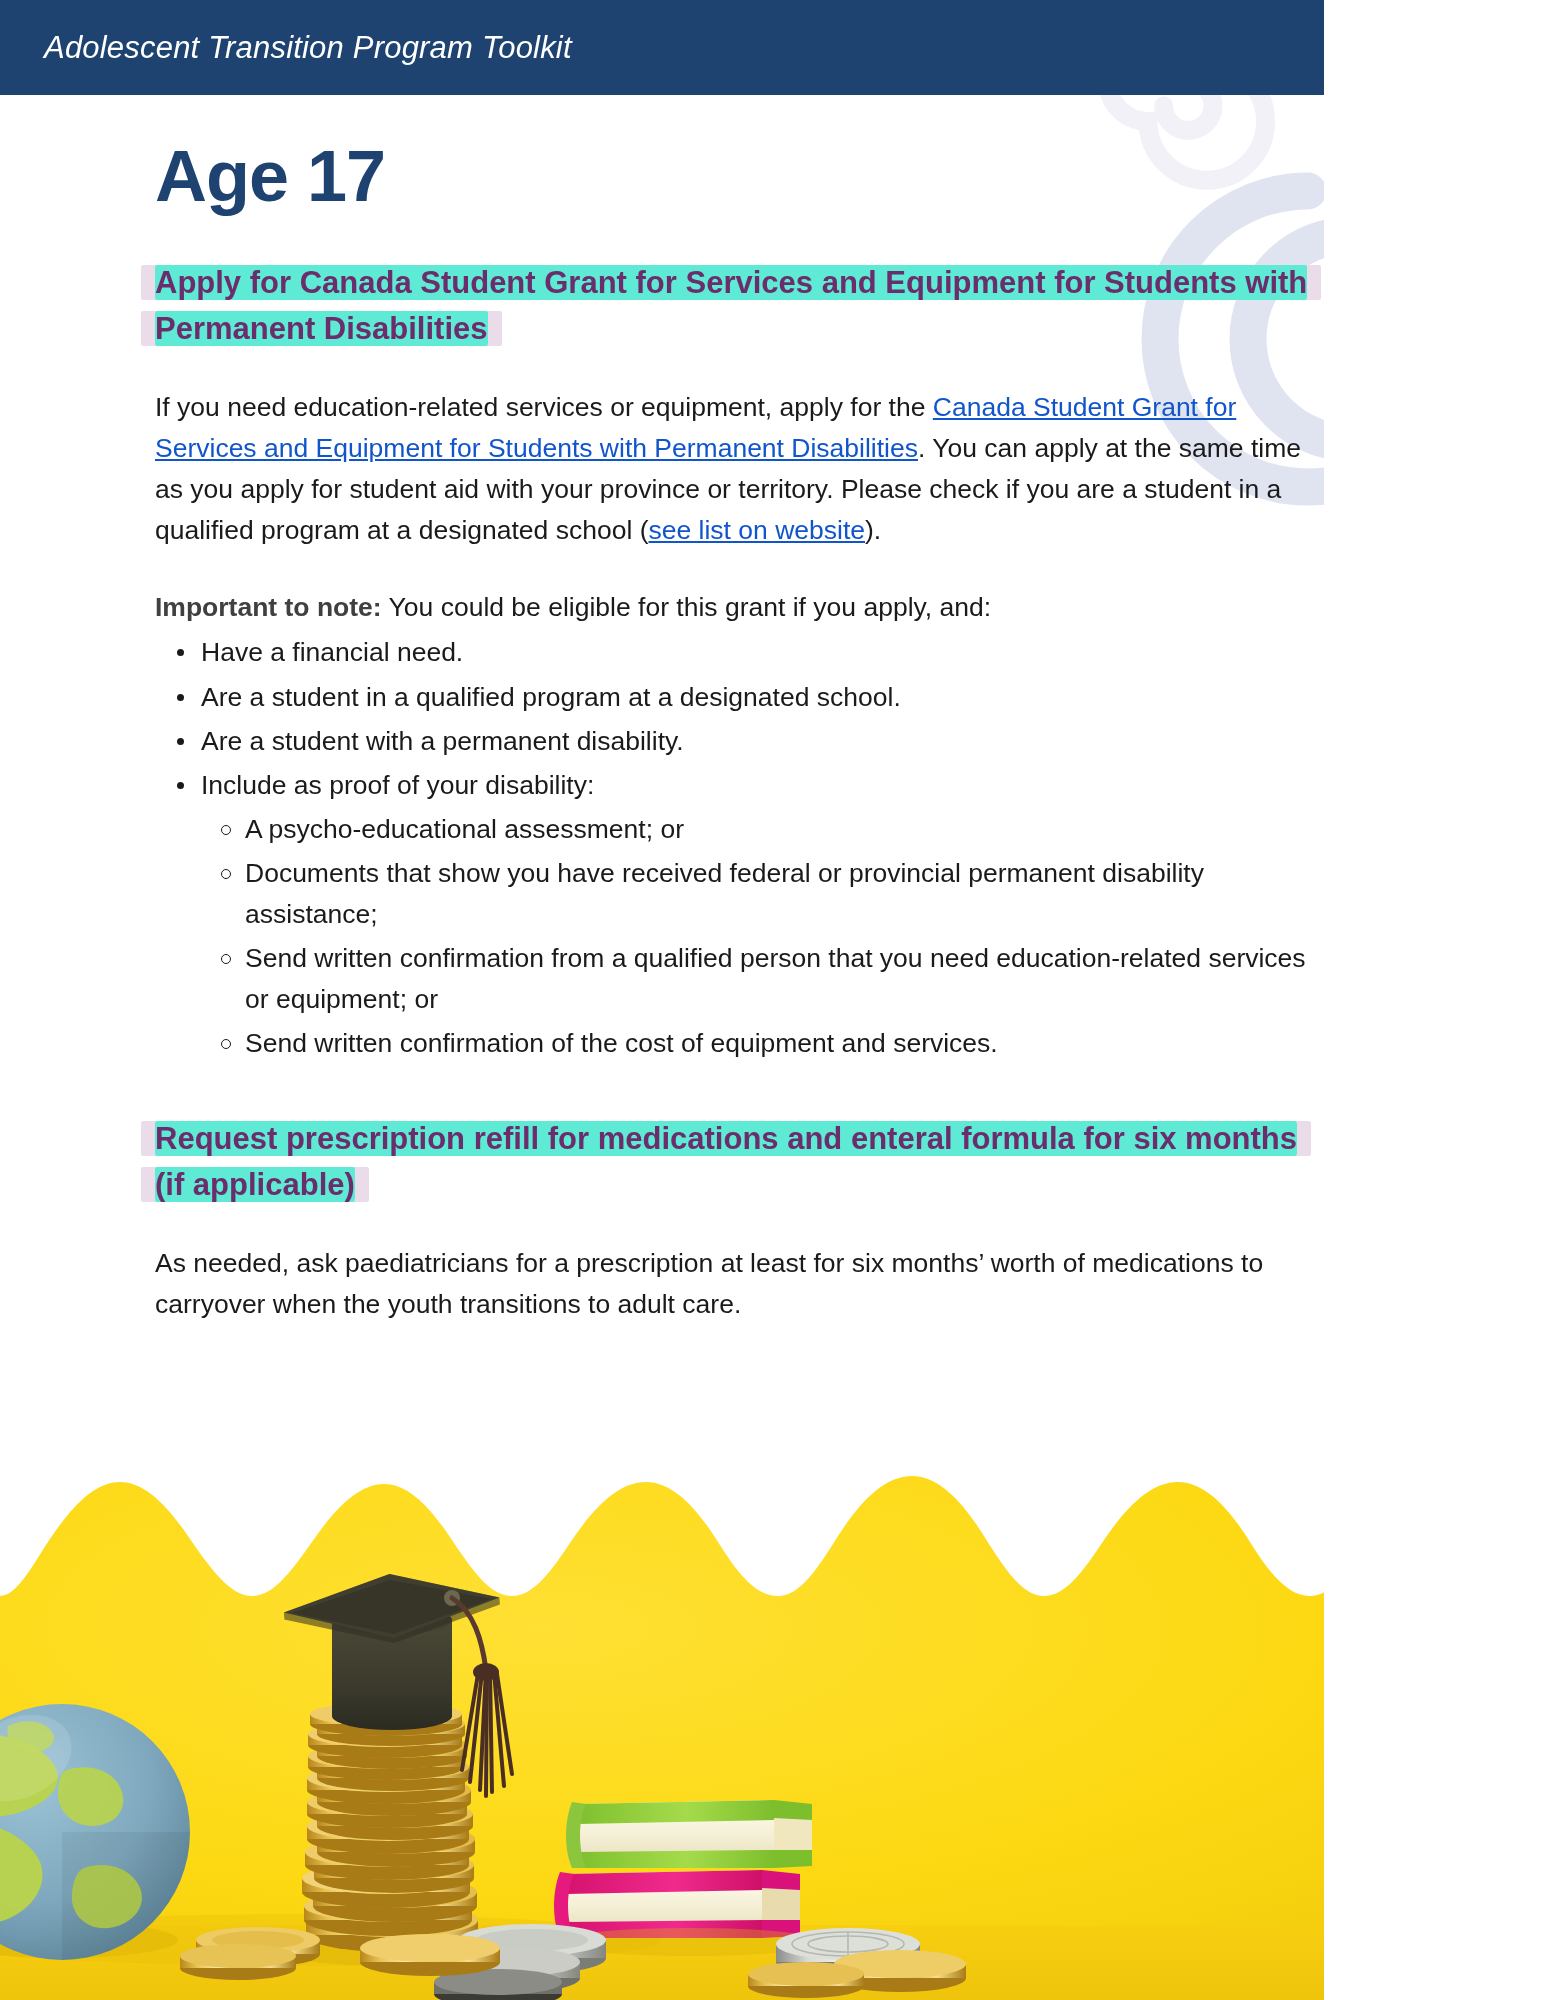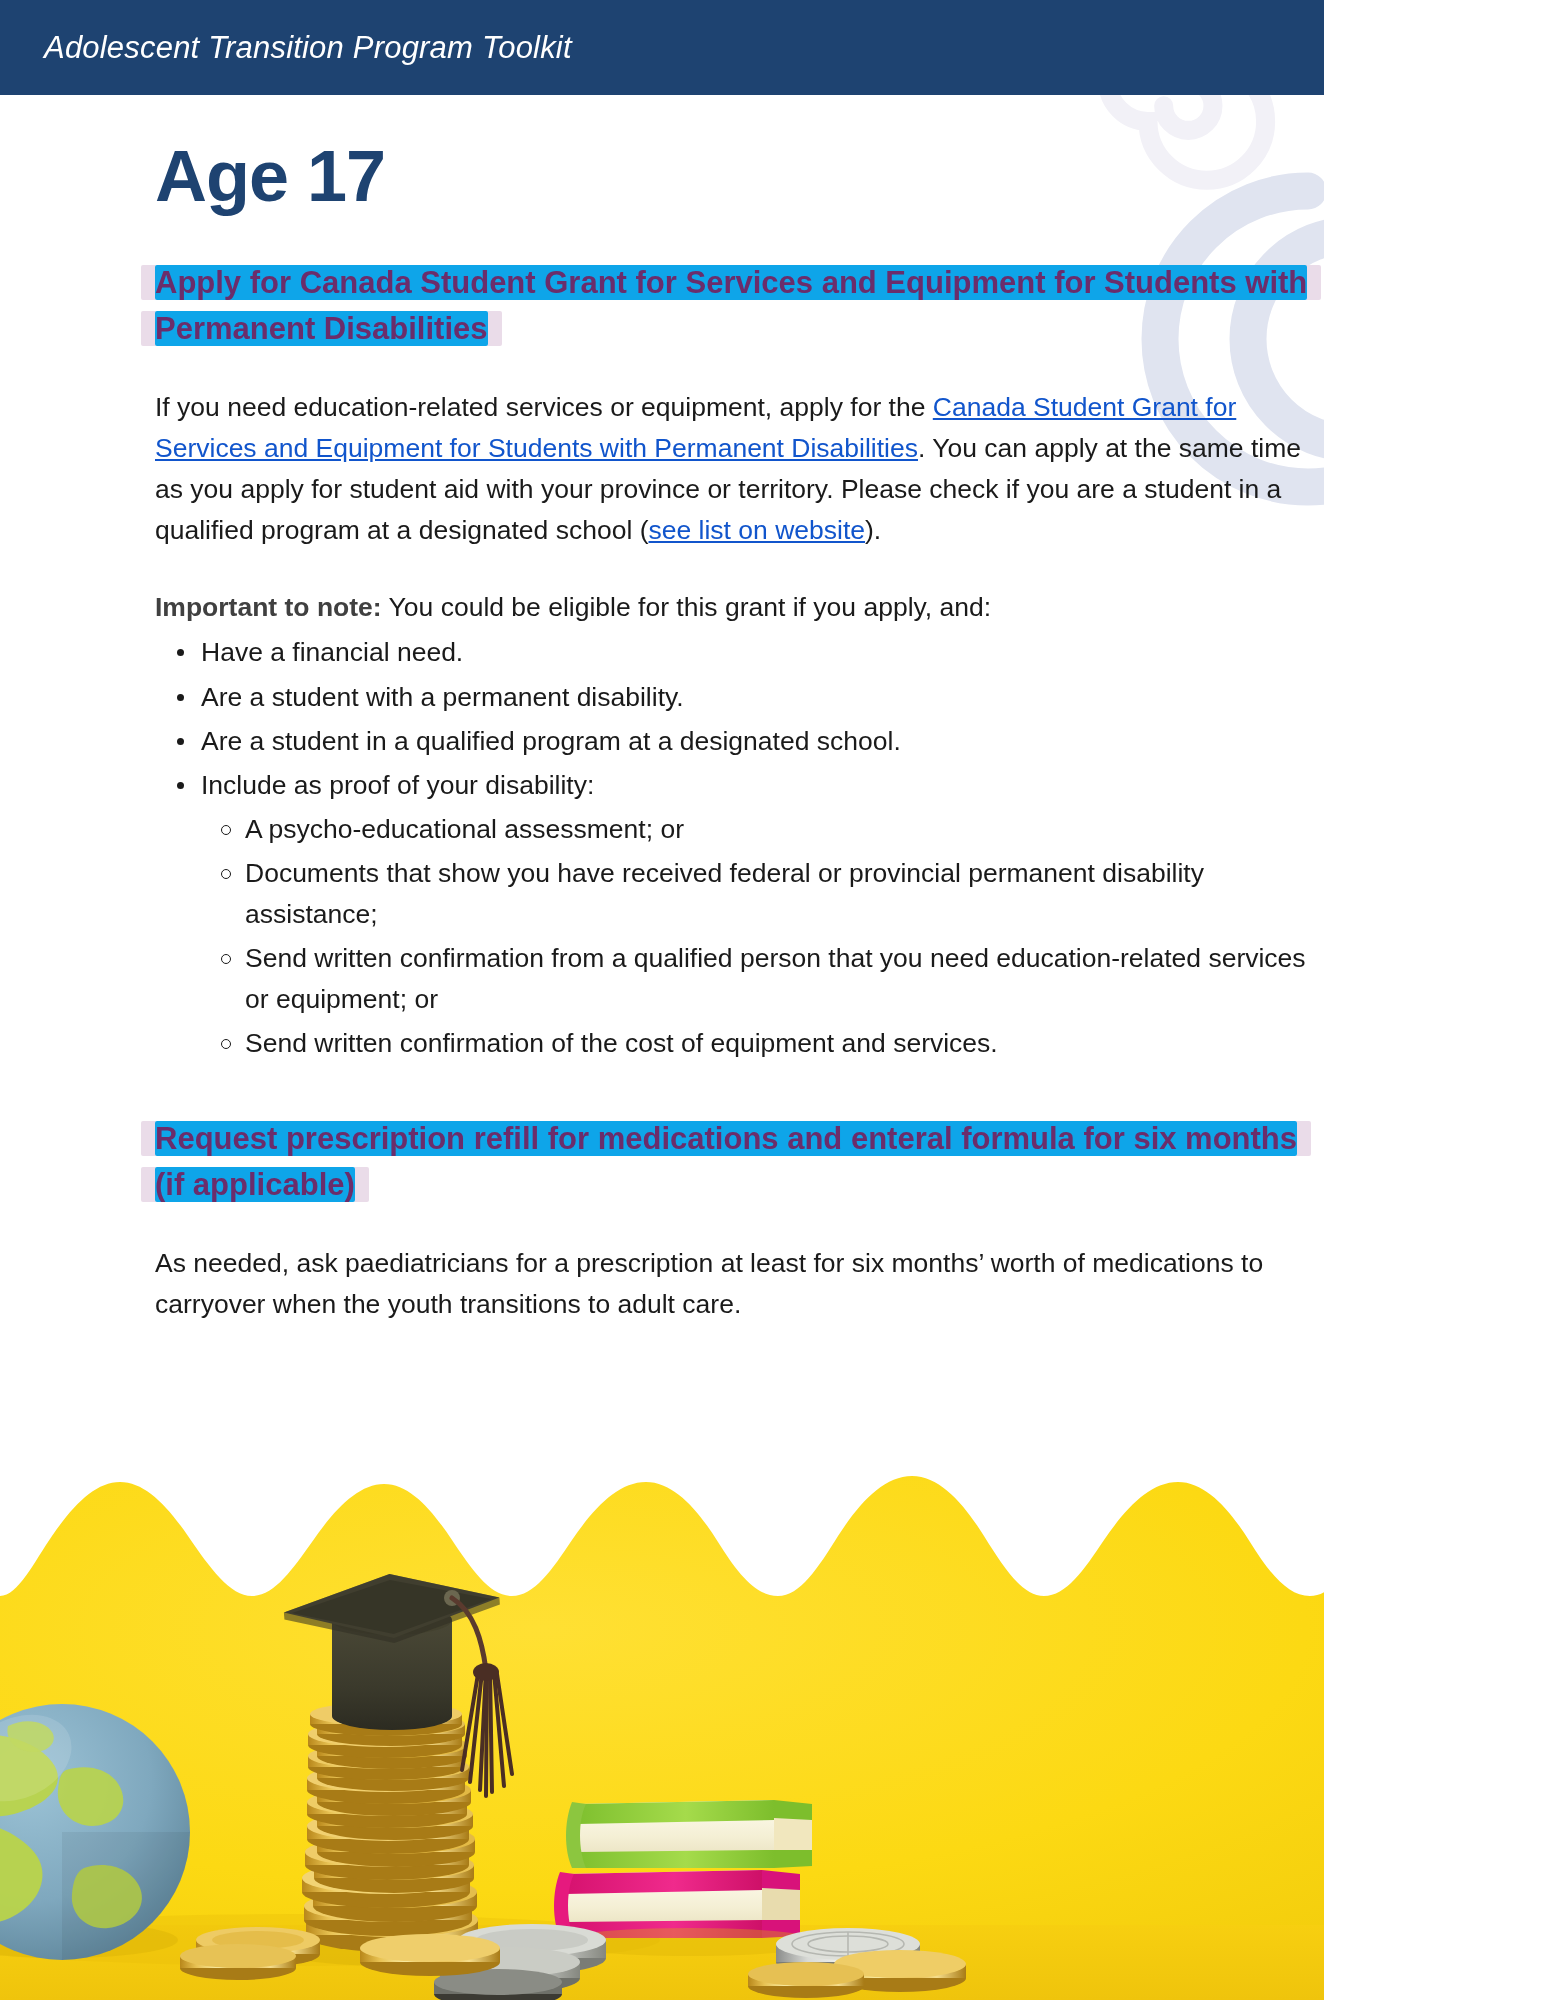--- a/index.html
+++ b/index.html
@@ -86,21 +86,21 @@
   
   .section-heading {
     font-family: "Liberation Sans", sans-serif;
     font-size: 31px;
     font-weight: 700;
     color: #6B2D6B;
     line-height: 1.47;
     margin-bottom: 36px;
   }
   .section-heading .hl {
-    background: #0ea5e9;
+    background: #5eead4;
     box-shadow: 14px 0 0 #EADCE9, -14px 0 0 #EADCE9;
     border-radius: 2px;
     padding: 0 0;
     box-decoration-break: clone;
     -webkit-box-decoration-break: clone;
   }
 
   
   .body-text {
     font-family: "Liberation Sans", sans-serif;
@@ -226,24 +226,24 @@
 
     <div class="body-text">
       <span class="bold-lead">Important to note:</span><span> You could be eligible for this grant if you apply, and:</span>
     </div>
 
     <ul class="lvl1">
       <li>
         <span>Have a financial need.</span>
       </li>
       <li>
-        <span>Are a student with a permanent disability.</span>
+        <span>Are a student in a qualified program at a designated school.</span>
       </li>
       <li>
-        <span>Are a student in a qualified program at a designated school.</span>
+        <span>Are a student with a permanent disability.</span>
       </li>
       <li>
         <span>Include as proof of your disability:</span>
         <ul class="lvl2">
           <li>
             <span>A psycho-educational assessment; or</span>
           </li>
           <li>
             <span>Documents that show you have received federal or provincial permanent disability assistance;</span>
           </li>

